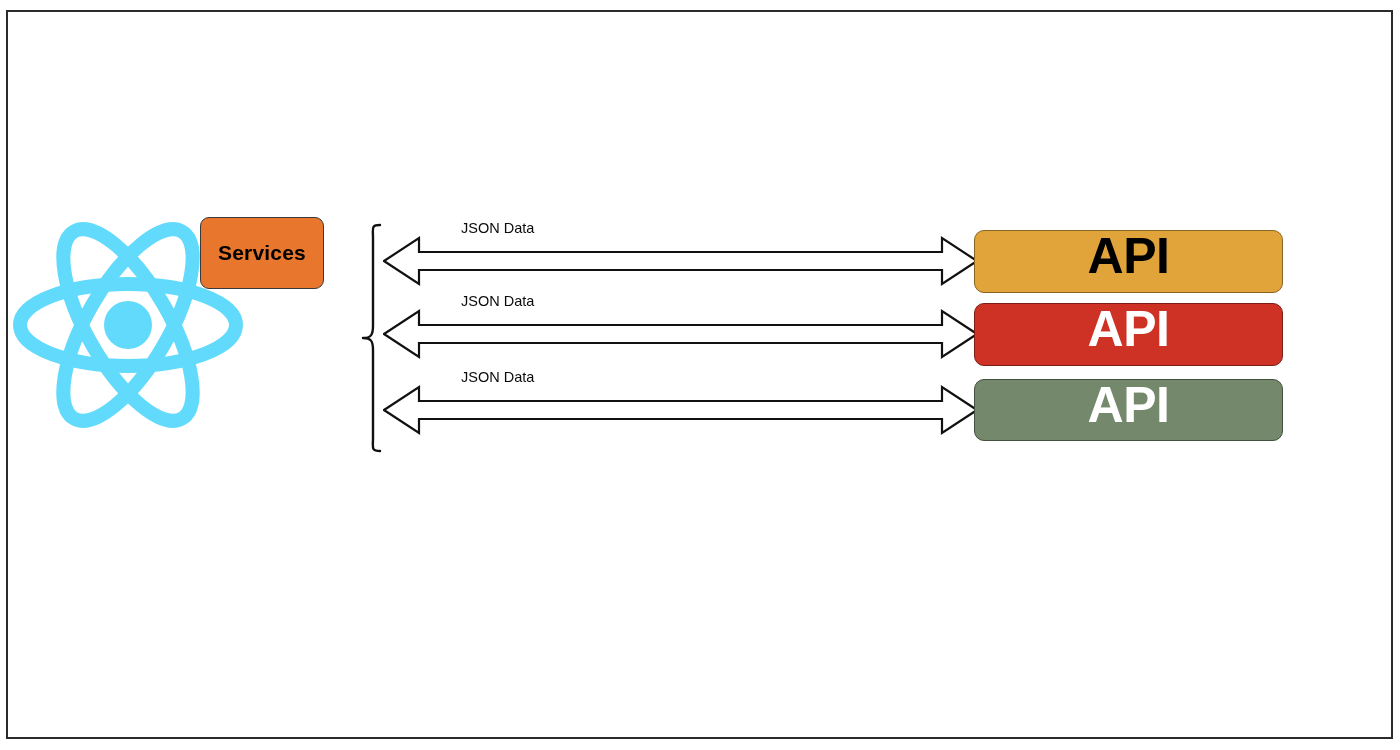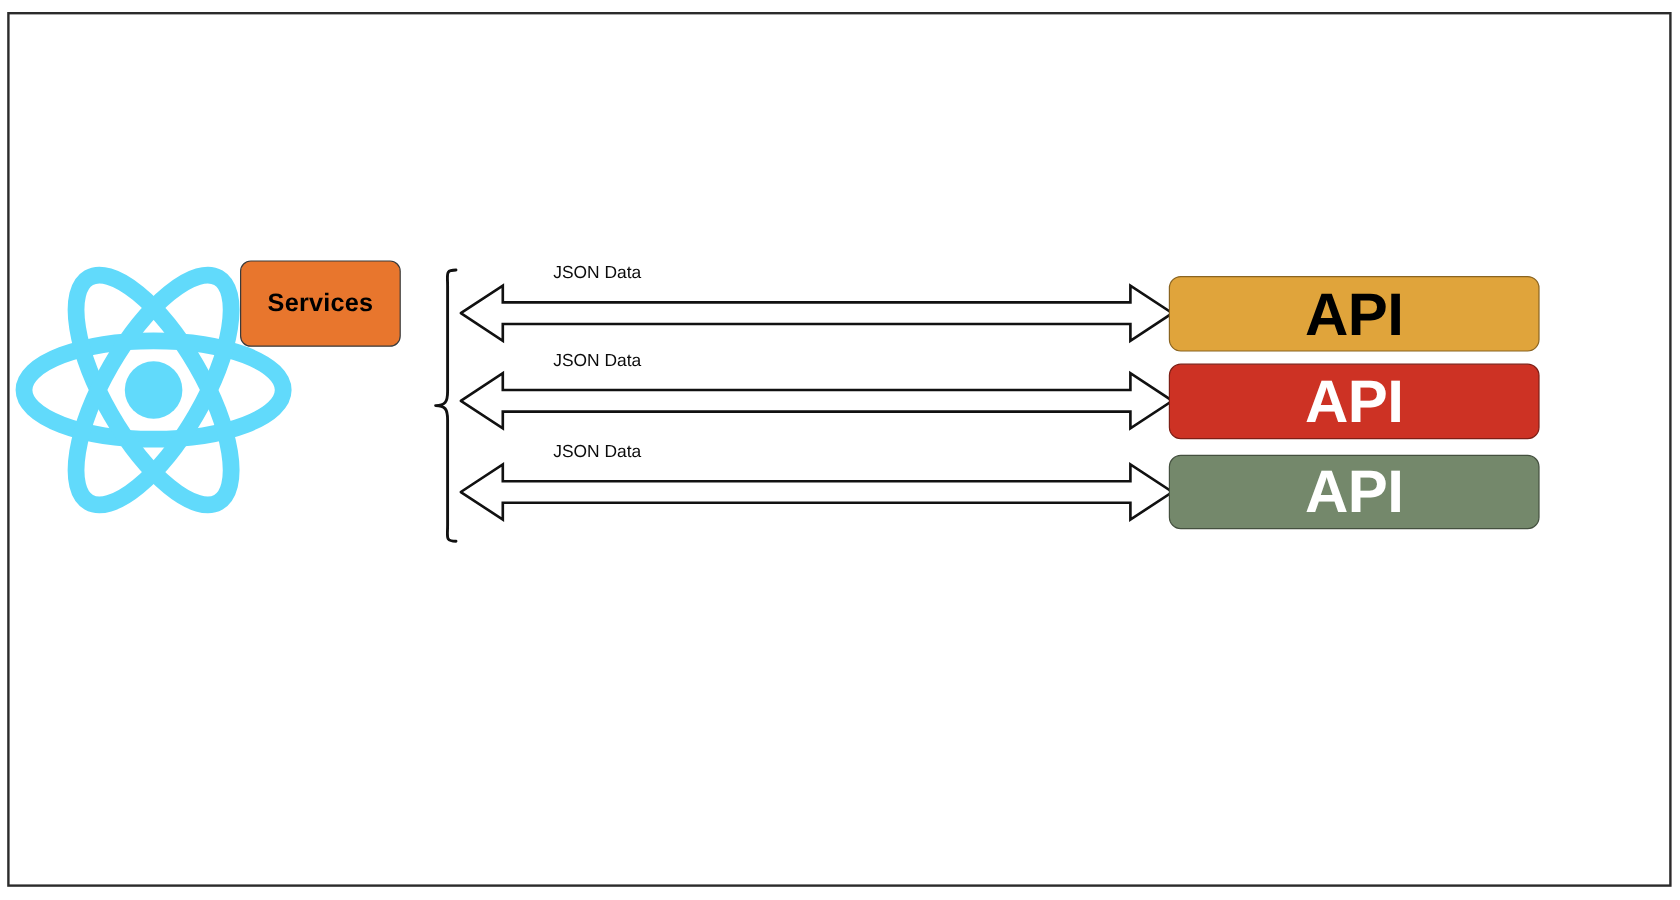--- a/index.html
+++ b/index.html
@@ -40,21 +40,21 @@
     top: 207px;
     width: 236px;
     height: 236px;
   }
 
   
   .services-box {
     position: absolute;
     left: 200px;
     top: 217px;
-    width: 134px;
+    width: 124px;
     height: 72px;
     background: #e8762d;
     border: 1.5px solid #3a3a3a;
     border-radius: 9px;
     display: flex;
     align-items: center;
     justify-content: center;
     box-sizing: border-box;
   }
   .services-label {
@@ -97,21 +97,20 @@
   }
   .arrow-row.r2 .arrow-label { left: 78px; }
   .arrow-row.r3 .arrow-label { left: 78px; }
 
   
   .api-box {
     position: absolute;
     left: 974px;
     width: 309px;
     display: flex;
-    align-items: center;
     justify-content: center;
     border-radius: 10px;
     box-sizing: border-box;
   }
   .api-box.b1 {
     top: 230px; height: 63px;
     background: #e0a43b;
     border: 1.5px solid #8a6420;
   }
   .api-box.b2 {

